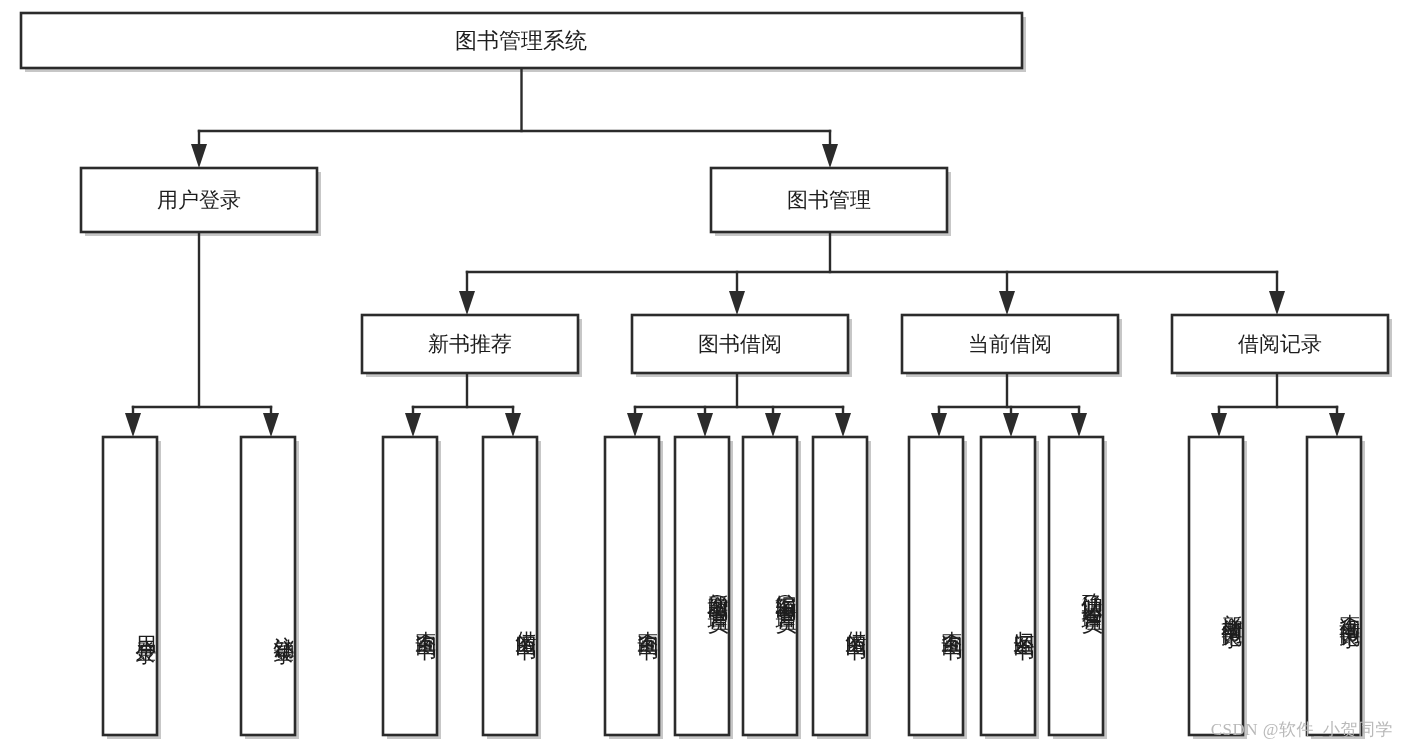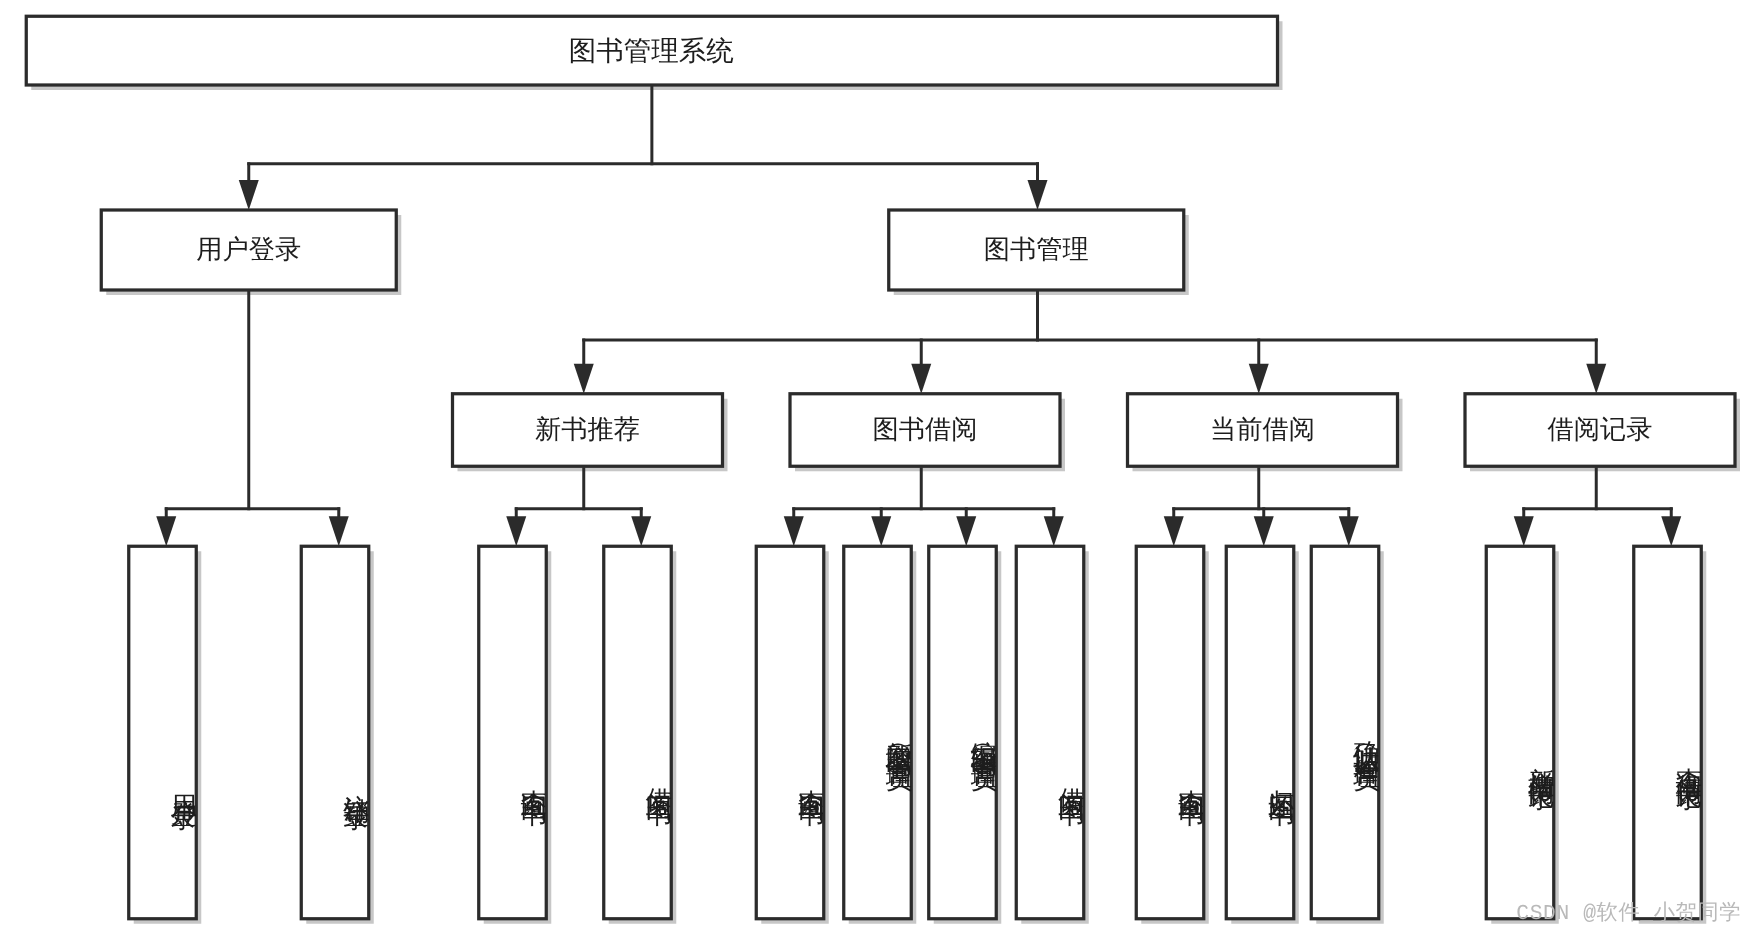--- a/index.html
+++ b/index.html
@@ -71,21 +71,21 @@
     display: flex;
     align-items: flex-start;
     justify-content: center;
     pointer-events: none;
     user-select: none;
   }
   .watermark {
     position: absolute;
     right: 12px;
     bottom: 6px;
-    font-family: Liberation Mono, monospace;
+    font-family: Liberation Serif, serif;
     font-size: 17px;
     color: #b9b9b9;
     letter-spacing: 0.5px;
     white-space: nowrap;
   }
 </style>
 </head>
 <body>
 
 <div id="diagram-root">

